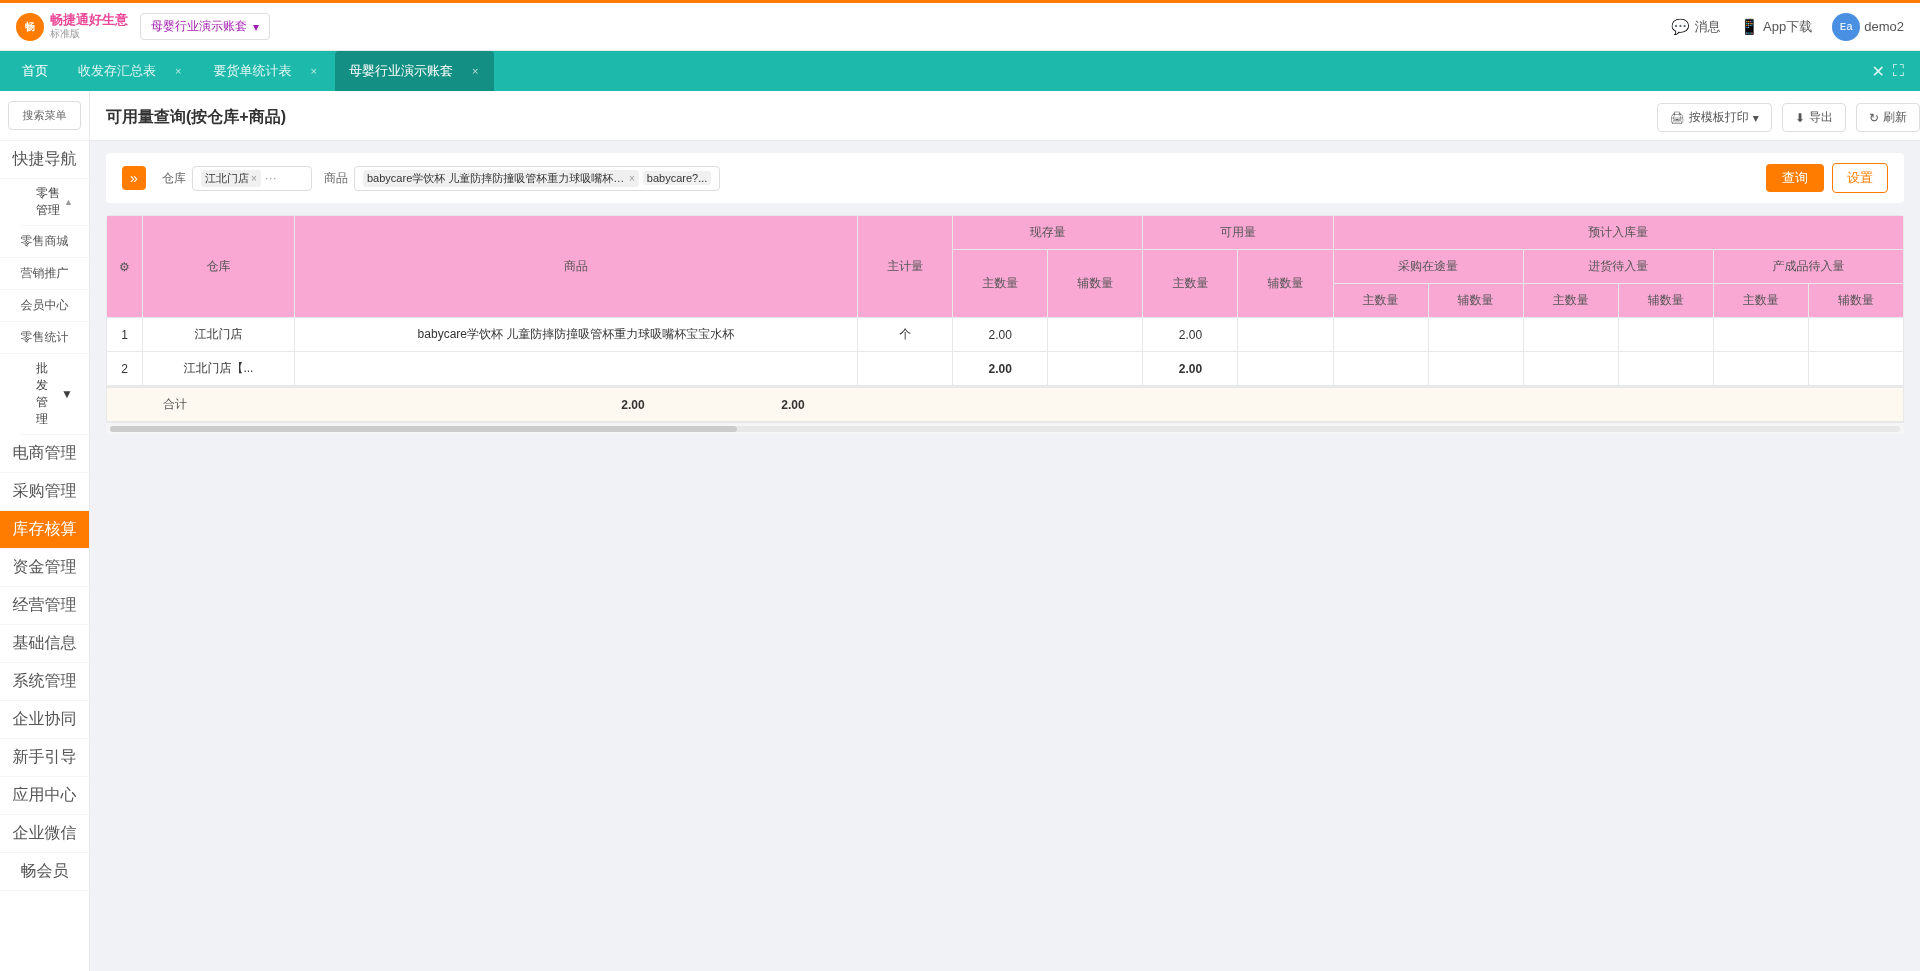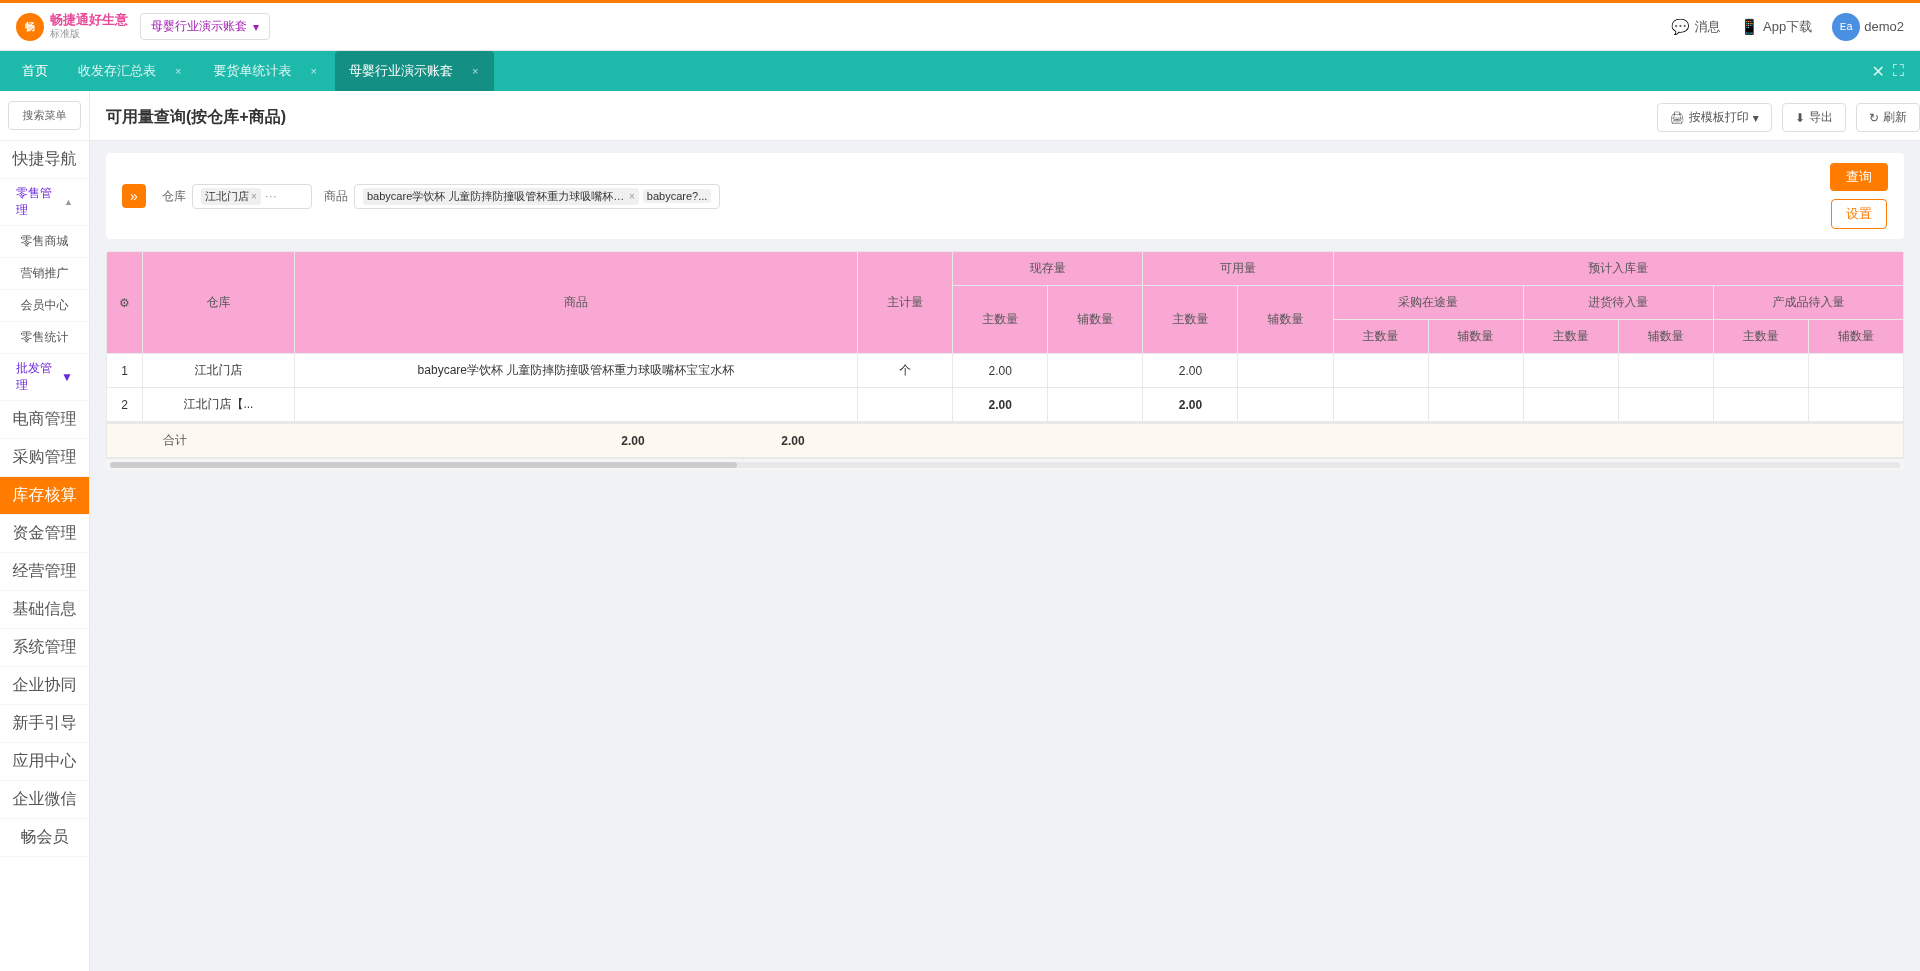--- a/index.html
+++ b/index.html
@@ -112,27 +112,28 @@
       text-align: center;
       font-size: 16px;
       color: #555;
       cursor: pointer;
       border-bottom: 1px solid #f5f5f5;
     }
     .sidebar-nav-item.active { background: #ff7c00; color: #fff; }
     .sidebar-section {
       padding: 6px 16px;
       font-size: 12px;
-      color: #6d28d9;
+      color: #404040;
       cursor: pointer;
       display: flex;
       align-items: center;
       justify-content: center;
       gap: 4px;
       border-bottom: 1px solid #f5f5f5;
+      margin-left: 20px;
     }
     .sidebar-section.has-arrow::after { content: '▲'; font-size: 9px; color: #999; }
     .sidebar-section.collapsed::after { content: '▼'; }
 
     
     .content-area {
       flex: 1;
       background: #f0f2f5;
       overflow-y: auto;
       overflow-x: auto;
@@ -195,21 +196,21 @@
       display: flex;
       align-items: center;
       background: #f0f0f0;
       border-radius: 3px;
       padding: 1px 4px;
       font-size: 11px;
       gap: 2px;
     }
     .filter-tag-close { cursor: pointer; color: #999; font-size: 10px; }
     .filter-ellipsis { color: #999; cursor: pointer; }
-    .filter-actions { display: flex; align-items: center; gap: 8px; margin-left: auto; flex-direction: column; }
+    .filter-actions { display: flex; align-items: center; gap: 8px; margin-left: auto; }
     .btn-query {
       padding: 5px 16px;
       background: #ff7c00;
       color: #fff;
       border: none;
       border-radius: 4px;
       font-size: 13px;
       cursor: pointer;
     }
     .btn-settings {

